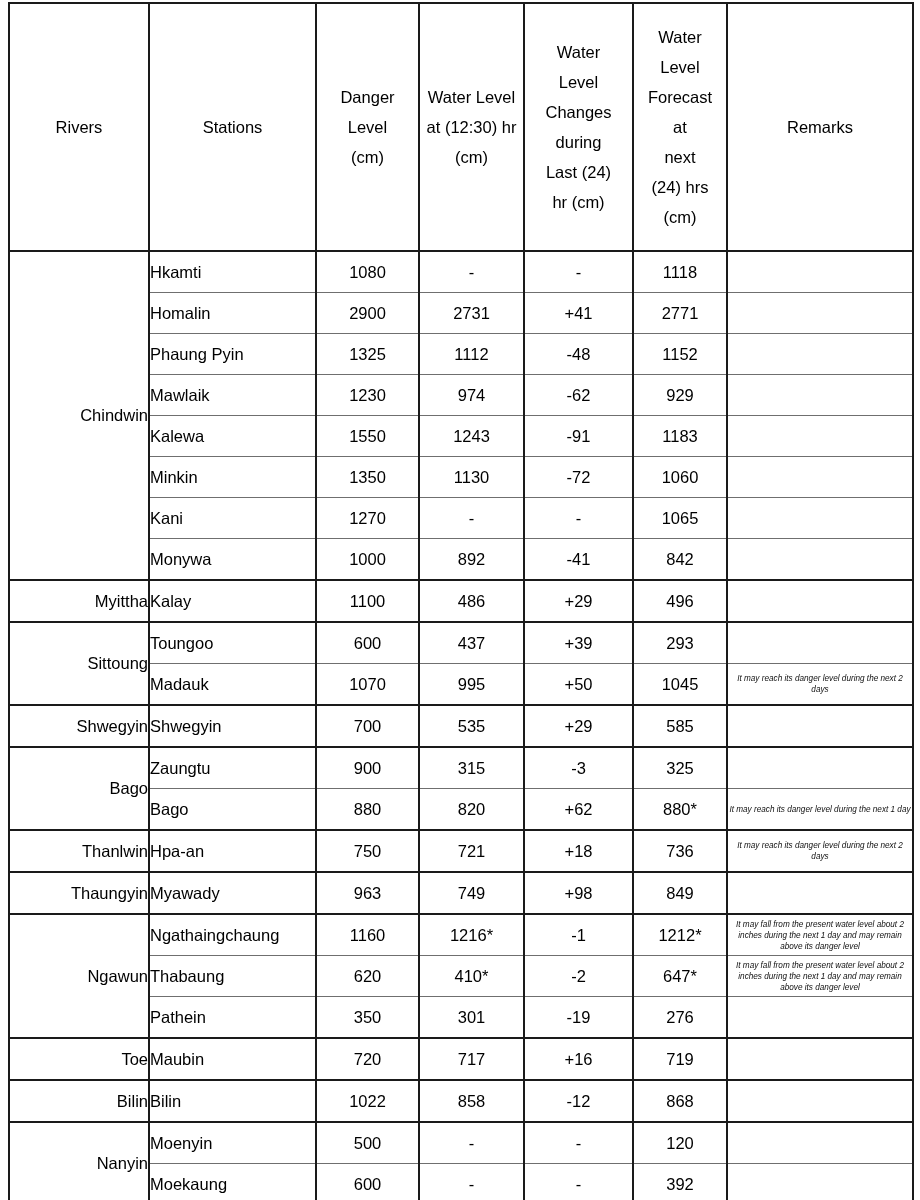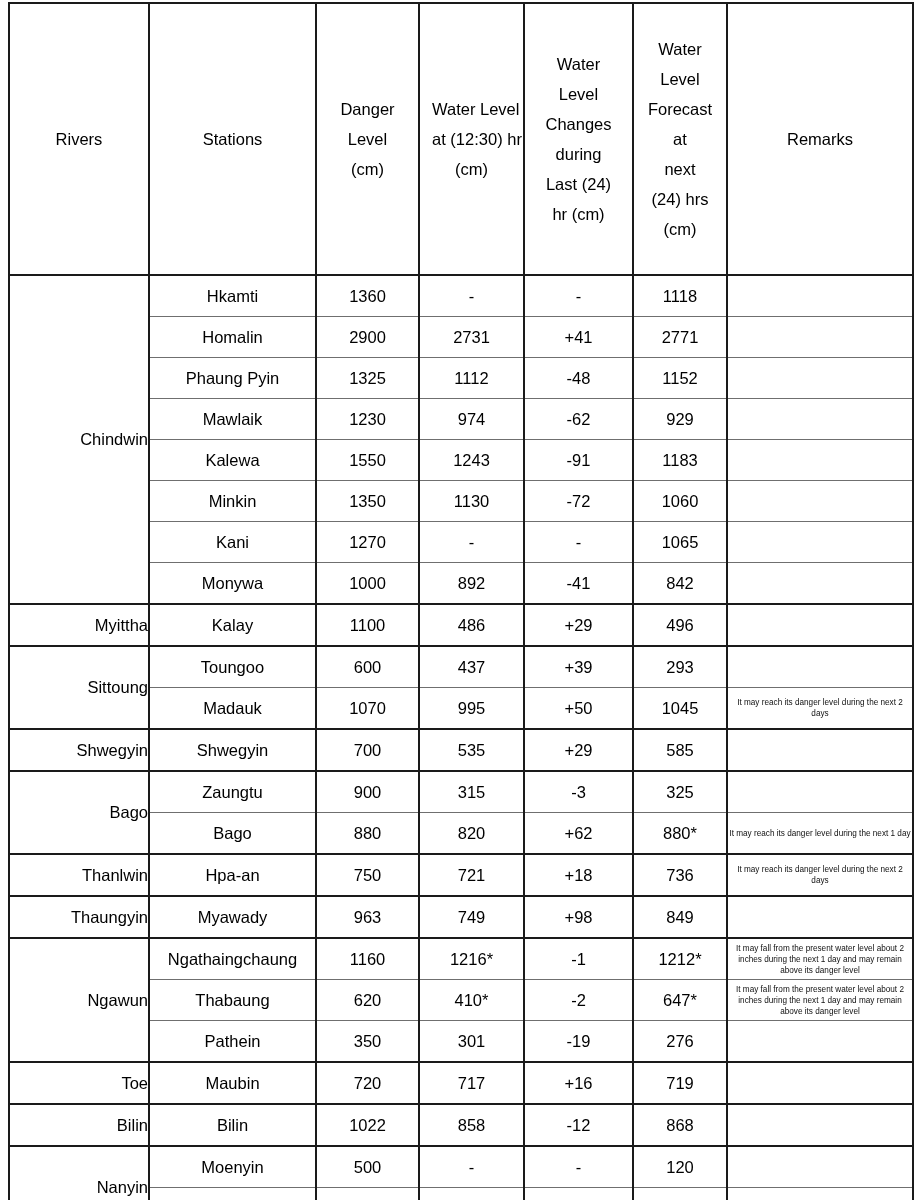--- a/index.html
+++ b/index.html
@@ -60,49 +60,50 @@
     text-align: center;
     height: 246px;
     border-bottom: 2px solid #1a1a1a;
     border-top: 2px solid #1a1a1a;
     padding: 0 2px;
     white-space: pre-line;
     overflow: visible;
   }
   thead th.h-level {
     white-space: nowrap;
-    padding: 12px;
+    padding: 0;
     border-radius: 21px;
   }
   thead th.h-level .ln { display: block; }
 
   tbody td {
     font-size: 16.5px;
     height: 40px;
   }
   td.river {
     text-align: right;
     padding-left: 8px;
     font-size: 16.5px;
   }
   td.station {
-    text-align: center;
+    text-align: left;
     padding-left: 8px;
     font-size: 16.5px;
     white-space: nowrap;
   }
   td.num {
     text-align: center;
   }
   td.remarks {
     text-align: center;
     font-size: 8.2px;
     line-height: 11px;
     padding: 1px 3px;
     color: #101010;
+    font-style: italic;
   }
 </style>
 </head>
 <body>
 
 <div id="sheet">
   <table class="wl">
     <colgroup>
       <col class="c-river">
       <col class="c-station">
@@ -137,21 +138,21 @@
 next
 (24) hrs
 (cm)</th>
         <th class="b-left-thick b-right-thick">Remarks</th>
       </tr>
     </thead>
     <tbody id="tbody">
         <tr>
           <td class="river b-left-thick b-top-thick" rowspan="8">Chindwin</td>
           <td class="station b-left-thick b-top-thick">Hkamti</td>
-          <td class="num b-left-thick b-top-thick">1360</td>
+          <td class="num b-left-thick b-top-thick">1080</td>
           <td class="num b-left-thick b-top-thick">-</td>
           <td class="num b-left-thick b-top-thick">-</td>
           <td class="num b-left-thick b-top-thick">1118</td>
           <td class="remarks b-left-thick b-right-thick b-top-thick"></td>
         </tr>
         <tr>
           <td class="station b-left-thick">Homalin</td>
           <td class="num b-left-thick">2900</td>
           <td class="num b-left-thick">2731</td>
           <td class="num b-left-thick">+41</td>

